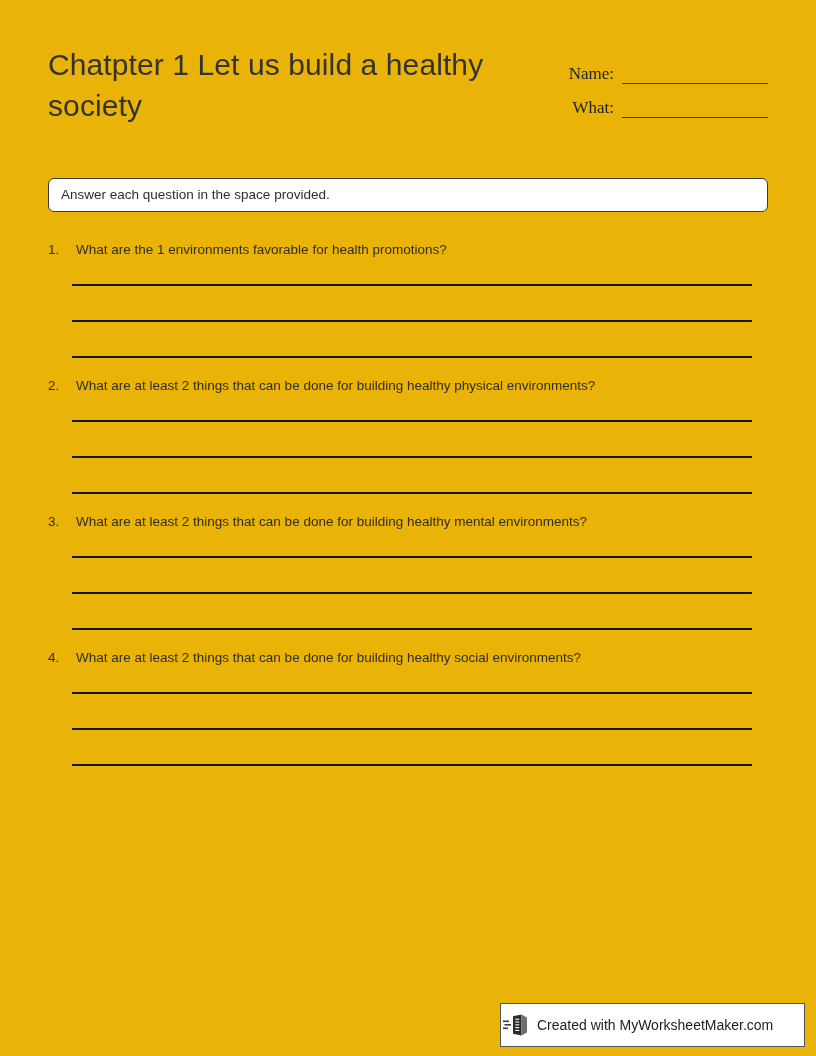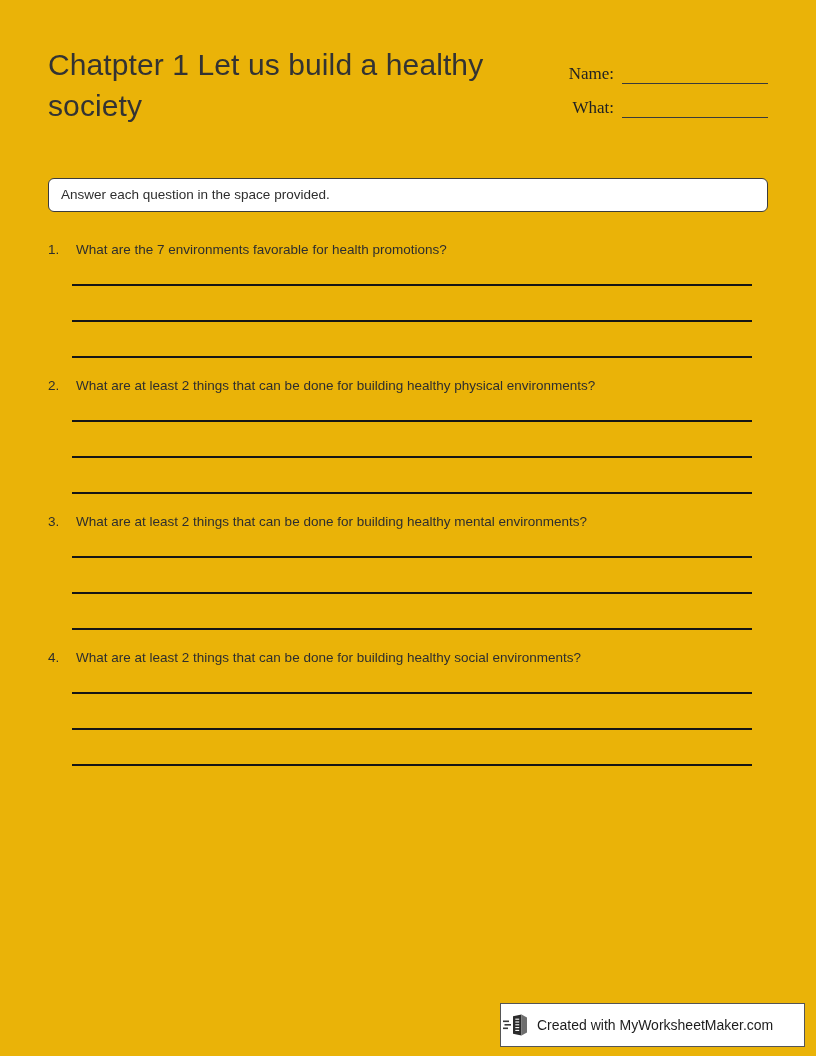--- a/index.html
+++ b/index.html
@@ -188,21 +188,21 @@
   </div>
 
   <div class="instruction-box">
     <span class="instruction-text">Answer each question in the space provided.</span>
   </div>
 
   <div class="questions" id="questions-container">
       <div class="question-block">
         <div class="q-head">
           <span class="q-num">1.</span>
-          <span class="q-text">What are the 7 environments favorable for health promotions?</span>
+          <span class="q-text">What are the 1 environments favorable for health promotions?</span>
         </div>
         <div class="q-lines">
           <div class="answer-line"></div>
           <div class="answer-line"></div>
           <div class="answer-line"></div>
         </div>
       </div>
       <div class="question-block">
         <div class="q-head">
           <span class="q-num">2.</span>

